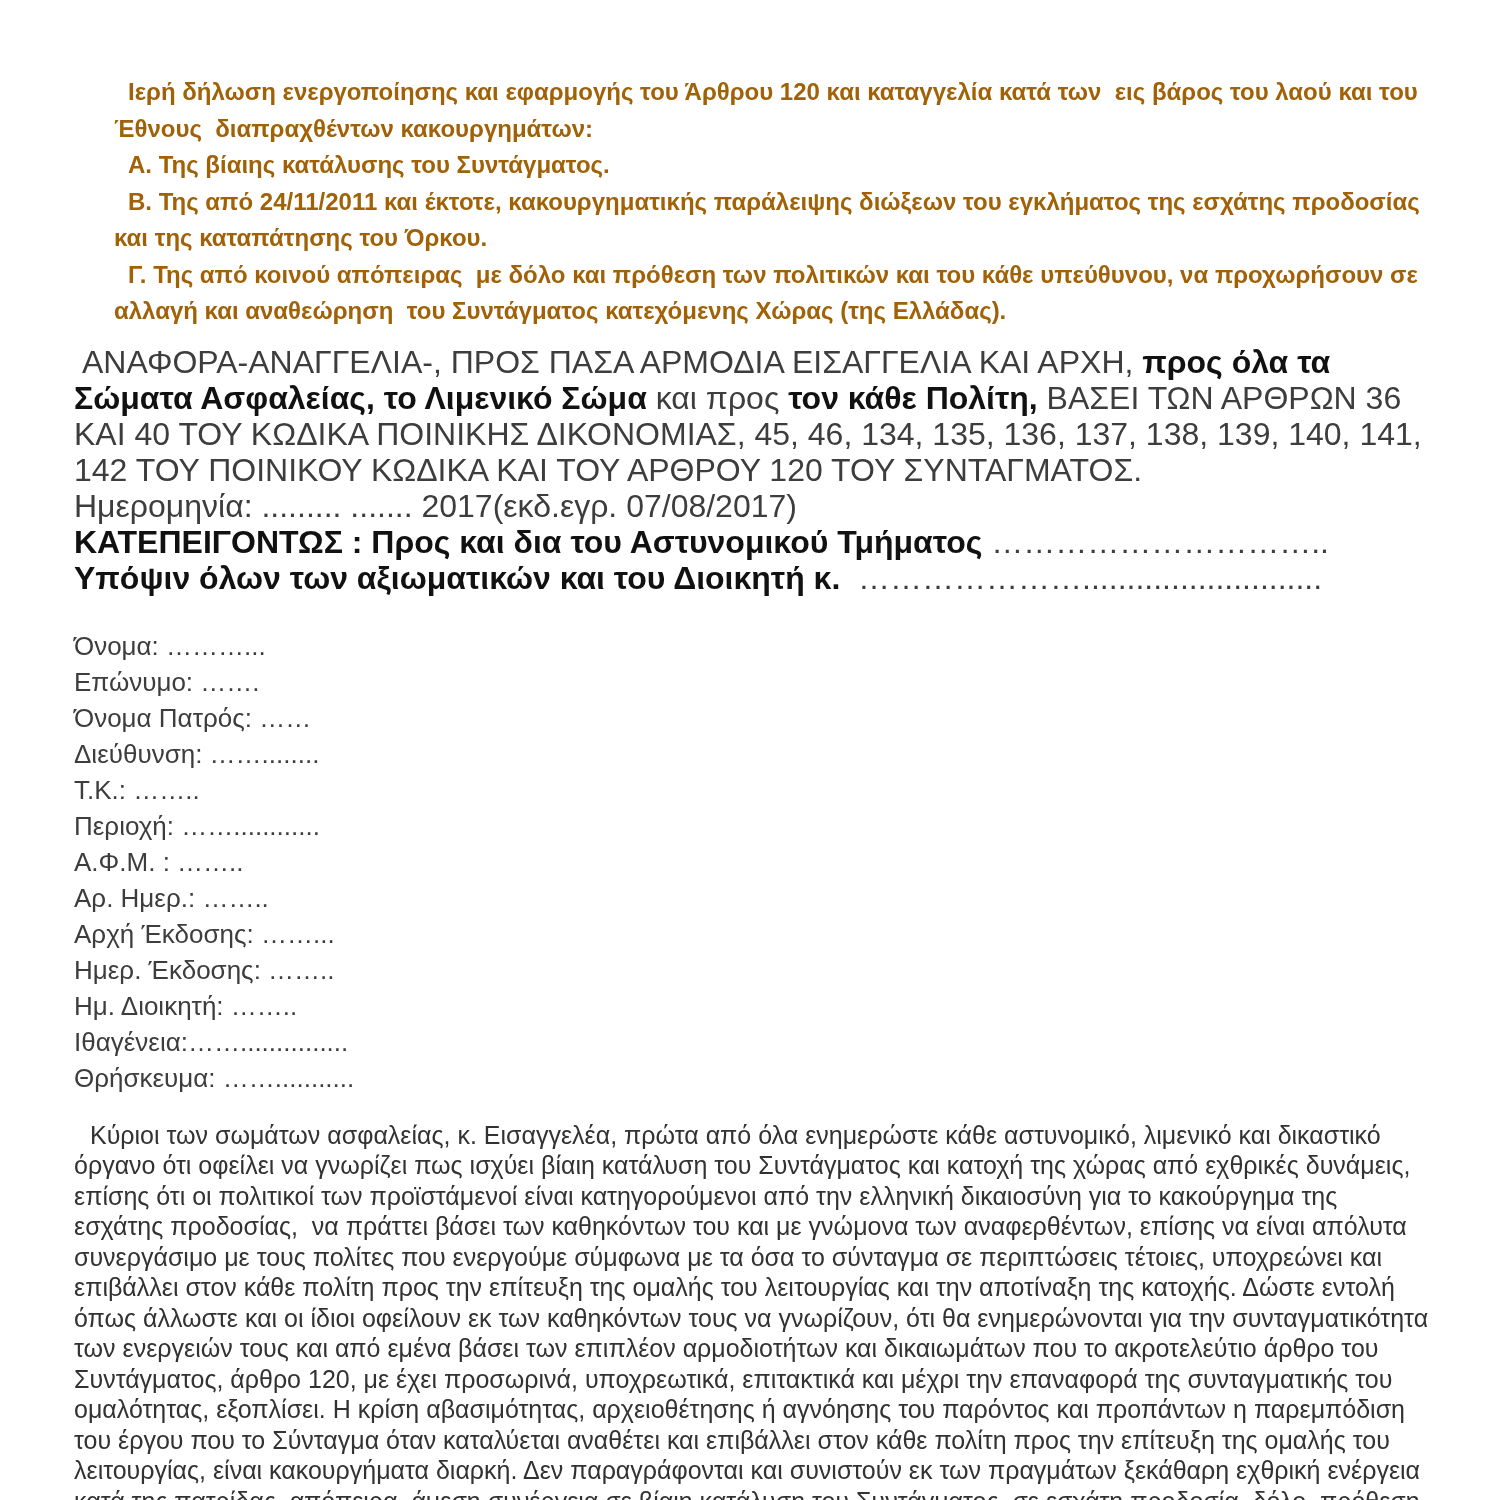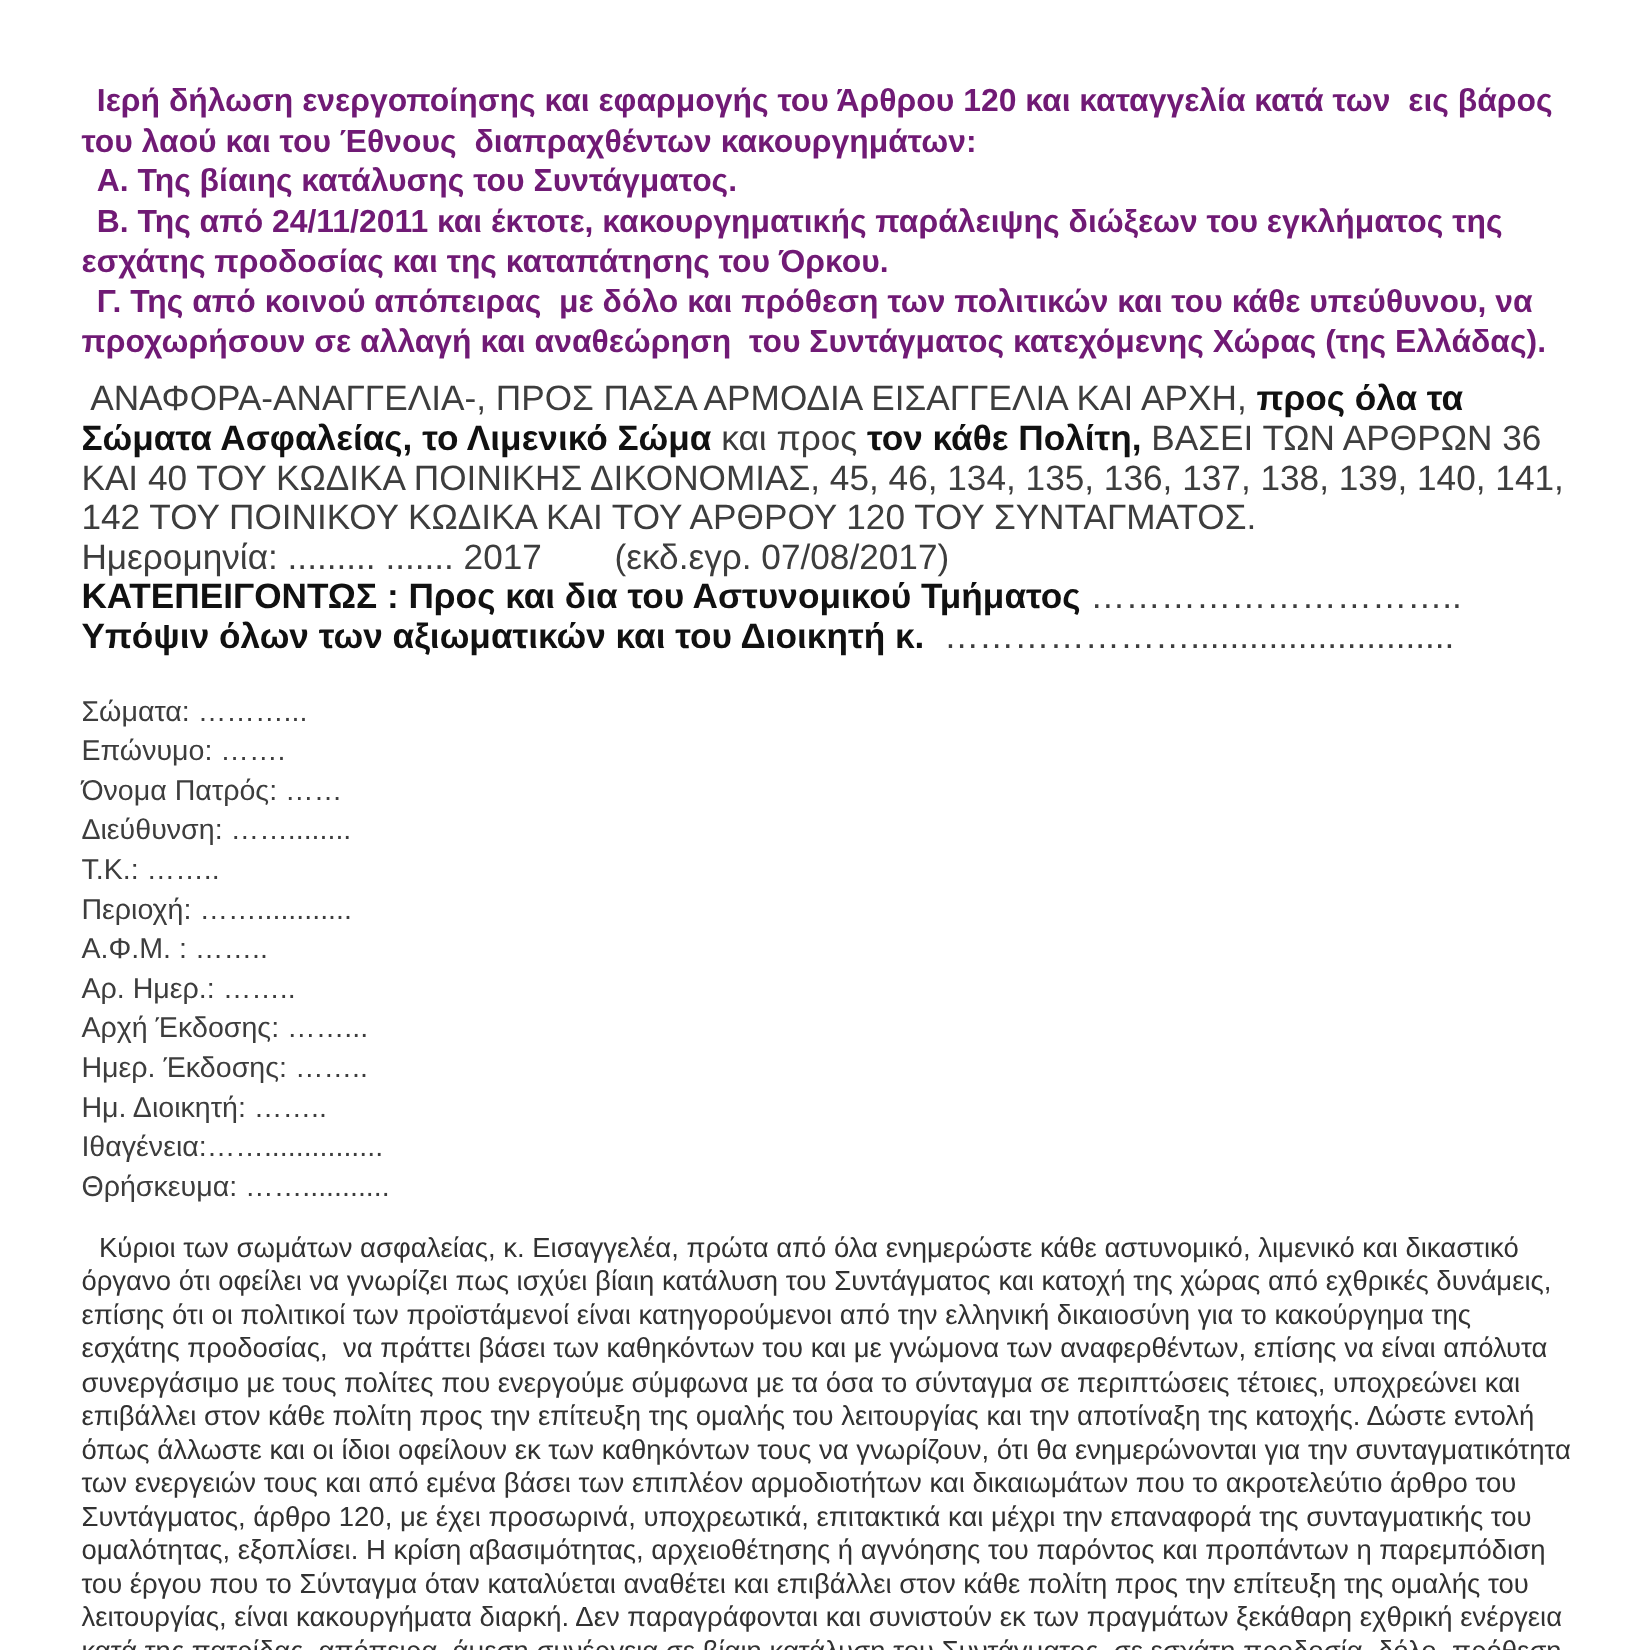--- a/index.html
+++ b/index.html
@@ -14,34 +14,35 @@
   .page {
     width: 1500px;
     height: 1500px;
     overflow: hidden;
     background: #ffffff;
     padding: 74px 70px 0 74px;
   }
   .pre { white-space: pre-wrap; }
   .header p {
     font-weight: bold;
-    color: #701a75;
-    font-size: 29px;
+    color: #a16207;
+    font-size: 24px;
     line-height: 36.5px;
     text-indent: 14px;
+    margin-left: 40px;
   }
   .header { margin-bottom: 14px; }
   .mid {
     font-size: 32px;
     line-height: 36px;
     color: #3d3d3d;
   }
   .recipients { text-indent: 8px; }
   .b { font-weight: bold; color: #111111; }
-  .gap { margin-left: 66px; }
+  .gap { }
   .fields { margin-top: 32px; }
   .field {
     font-size: 26px;
     line-height: 36px;
     color: #3d3d3d;
   }
   .body-par {
     margin-top: 24px;
     font-size: 25px;
     line-height: 30.5px;
@@ -63,21 +64,21 @@
 
   <p class="mid recipients"><span class="pre">ΑΝΑΦΟΡΑ-ΑΝΑΓΓΕΛΙΑ-, ΠΡΟΣ ΠΑΣΑ ΑΡΜΟΔΙΑ ΕΙΣΑΓΓΕΛΙΑ ΚΑΙ ΑΡΧΗ, </span><span class="pre b">προς όλα τα Σώματα Ασφαλείας, το Λιμενικό Σώμα</span><span class="pre"> και προς </span><span class="pre b">τον κάθε Πολίτη,</span><span class="pre"> ΒΑΣΕΙ ΤΩΝ ΑΡΘΡΩΝ 36 ΚΑΙ 40 ΤΟΥ ΚΩΔΙΚΑ ΠΟΙΝΙΚΗΣ ΔΙΚΟΝΟΜΙΑΣ, 45, 46, 134, 135, 136, 137, 138, 139, 140, 141, 142 ΤΟΥ ΠΟΙΝΙΚΟΥ ΚΩΔΙΚΑ ΚΑΙ ΤΟΥ ΑΡΘΡΟΥ 120 ΤΟΥ ΣΥΝΤΑΓΜΑΤΟΣ.</span></p>
 
   <div class="mid"><span class="pre">Ημερομηνία: ......... ....... 2017</span><span class="pre gap">(εκδ.εγρ. 07/08/2017)</span></div>
 
   <div class="mid"><span class="pre b">ΚΑΤΕΠΕΙΓΟΝΤΩΣ : Προς και δια του Αστυνομικού Τμήματος</span><span class="pre"> …………………………..</span></div>
 
   <div class="mid"><span class="pre b">Υπόψιν όλων των αξιωματικών και του Διοικητή κ.</span><span class="pre">  …………………...........................</span></div>
 
   <div class="fields">
-    <div class="field pre">Σώματα: ………...</div>
+    <div class="field pre">Όνομα: ………...</div>
     <div class="field pre">Επώνυμο: …….</div>
     <div class="field pre">Όνομα Πατρός: ……</div>
     <div class="field pre">Διεύθυνση: ……........</div>
     <div class="field pre">Τ.Κ.: ……..</div>
     <div class="field pre">Περιοχή: ……............</div>
     <div class="field pre">Α.Φ.Μ. : ……..</div>
     <div class="field pre">Αρ. Ημερ.: ……..</div>
     <div class="field pre">Αρχή Έκδοσης: ……...</div>
     <div class="field pre">Ημερ. Έκδοσης: ……..</div>
     <div class="field pre">Ημ. Διοικητή: ……..</div>

